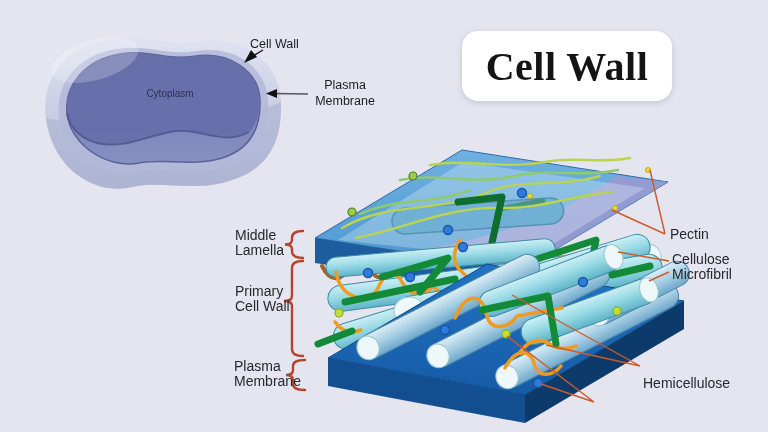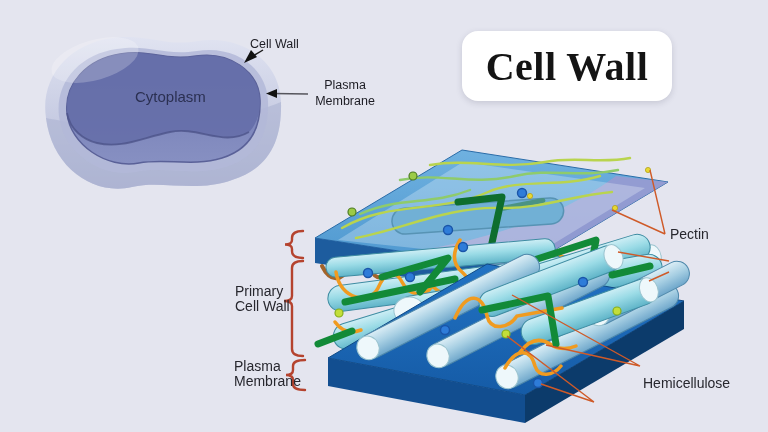--- a/index.html
+++ b/index.html
@@ -17,21 +17,21 @@
   }
   .title-box span{
     font-family:"Liberation Serif",serif;font-weight:700;font-size:40px;
     color:#141414;letter-spacing:0.5px;
   }
   .lbl{position:absolute;color:#27272e;font-size:14px;line-height:15px;}
   .lbl span{display:block;}
   .lbl.small{font-size:12.5px;line-height:16px;color:#1d1d24;}
   .lbl.center{text-align:center;}
   .cyto{position:absolute;left:135px;top:88px;width:70px;text-align:center;
-        font-size:15px;color:#2b3052;}
+        font-size:10px;color:#2b3052;}
 </style>
 </head>
 <body>
 
 <div class="stage">
 
   <svg class="art" viewBox="0 0 768 432">
     <defs>
       <linearGradient id="gOuter" x1="0" y1="0" x2="0" y2="1">
         <stop offset="0" stop-color="#e0e3f1"></stop>
@@ -233,29 +233,37 @@
   <div class="cyto">Cytoplasm</div>
 
   <div class="lbl small" style="left:250px;top:36px;">
     <span>Cell Wall</span>
   </div>
   <div class="lbl small center" style="left:312px;top:77px;width:66px;">
     <span>Plasma</span>
     <span>Membrane</span>
   </div>
 
+  <div class="lbl" style="left:235px;top:228px;">
+    <span>Middle</span>
+    <span>Lamella</span>
+  </div>
   <div class="lbl" style="left:235px;top:284px;">
     <span>Primary</span>
     <span>Cell Wall</span>
   </div>
   <div class="lbl" style="left:234px;top:359px;">
     <span>Plasma</span>
     <span>Membrane</span>
   </div>
 
   <div class="lbl" style="left:670px;top:227px;">
     <span>Pectin</span>
   </div>
+  <div class="lbl" style="left:672px;top:252px;">
+    <span>Cellulose</span>
+    <span>Microfibril</span>
+  </div>
   <div class="lbl" style="left:643px;top:358px;margin-top:18px;">
     <span>Hemicellulose</span>
   </div>
 
 </div>
 
 </body></html>

